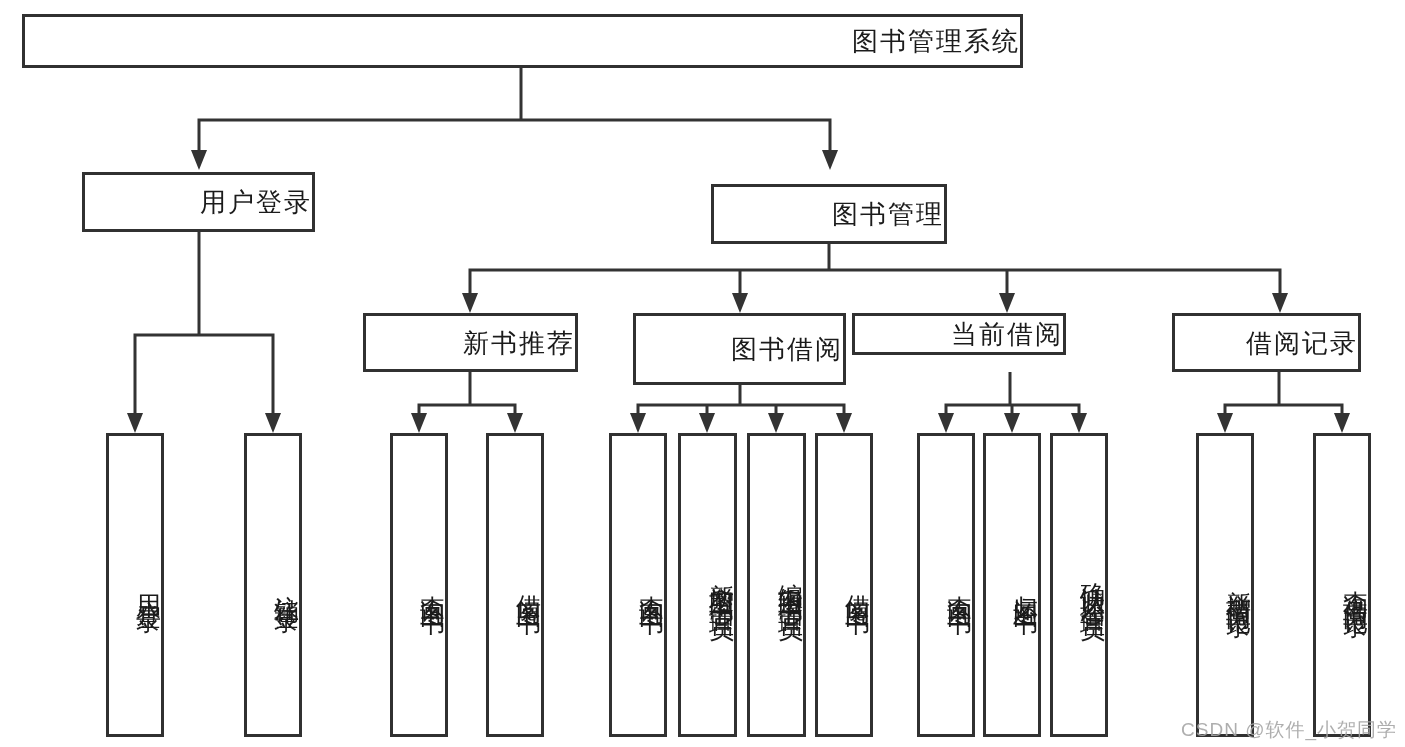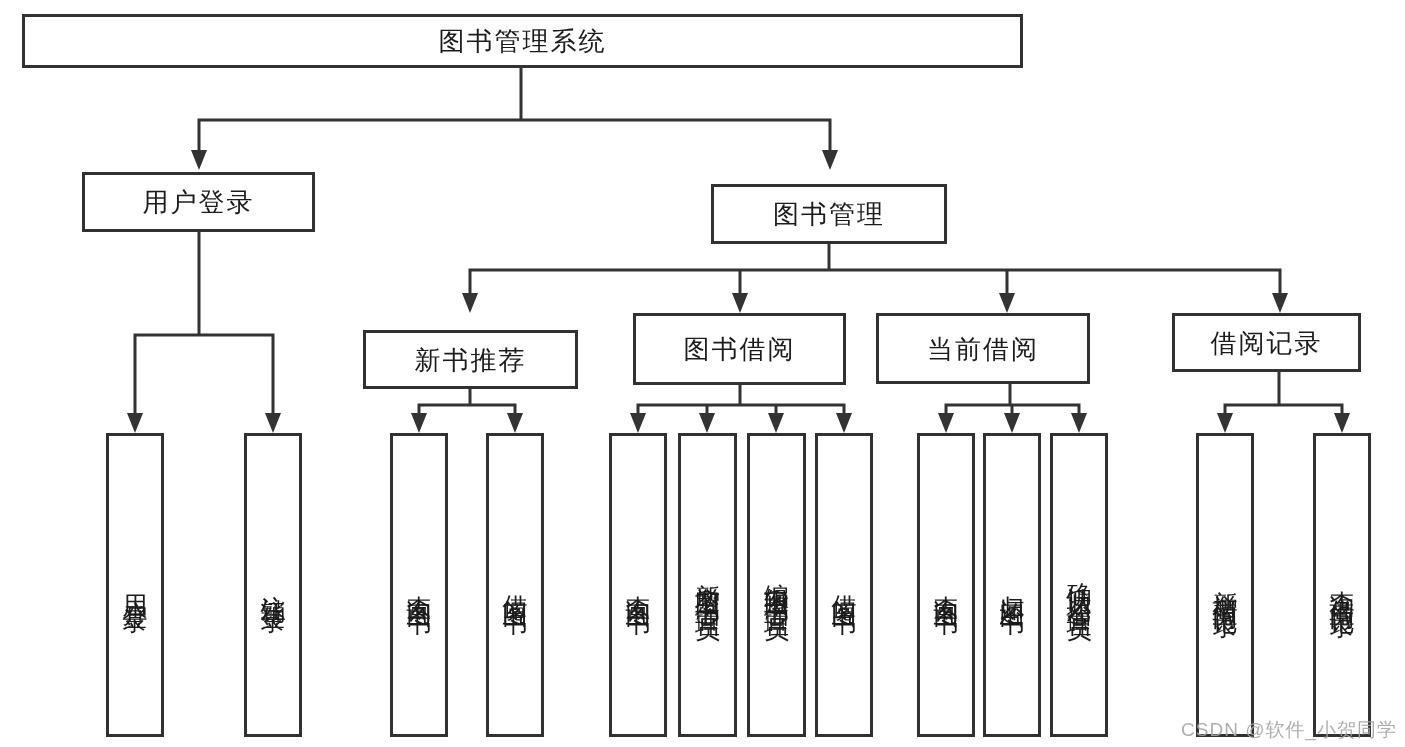--- a/index.html
+++ b/index.html
@@ -4,21 +4,21 @@
 <style>
   * { margin:0; padding:0; box-sizing:border-box; }
   html,body { background:#ffffff; }
   .stage {
     position:relative; width:1405px; height:747px; background:#ffffff;
     font-family:"Liberation Sans", sans-serif; overflow:hidden;
   }
   .connectors { position:absolute; left:0; top:0; z-index:1; }
   .box {
     position:absolute; background:#ffffff; border:3px solid #313131;
-    display:flex; align-items:center; justify-content:center;
+    display:flex; align-items:center; justify-content:flex-end;
     color:#1b1b1b; z-index:2;
   }
   .box.h .label { font-size:26px; letter-spacing:2px; white-space:nowrap; line-height:1; }
   .box.v .label {
     writing-mode:vertical-rl; text-orientation:mixed;
     font-size:25px; letter-spacing:5px; line-height:1; white-space:nowrap;
   }
   .watermark {
     position:absolute; right:8px; top:717px; z-index:3;
     font-size:19px; letter-spacing:1px; color:rgba(165,165,165,0.9); white-space:nowrap;
@@ -78,27 +78,27 @@
     <span class="label">图书管理系统</span>
   </div>
 
   <div class="box h" style="left:82px;top:172px;width:233px;height:60px">
     <span class="label">用户登录</span>
   </div>
   <div class="box h" style="left:711px;top:184px;width:236px;height:60px">
     <span class="label">图书管理</span>
   </div>
 
-  <div class="box h" style="left:363px;top:330px;width:215px;height:59px">
+  <div class="box h" style="left:363px;top:313px;width:215px;height:59px">
     <span class="label">新书推荐</span>
   </div>
   <div class="box h" style="left:633px;top:313px;width:213px;height:72px">
     <span class="label">图书借阅</span>
   </div>
-  <div class="box h" style="left:876px;top:313px;width:214px;height:71px">
+  <div class="box h" style="left:852px;top:313px;width:214px;height:42px">
     <span class="label">当前借阅</span>
   </div>
   <div class="box h" style="left:1172px;top:313px;width:189px;height:59px">
     <span class="label">借阅记录</span>
   </div>
 
   <div class="box v" style="left:106px;top:433px;width:58px;height:304px">
     <span class="label">用户登录</span>
   </div>
   <div class="box v" style="left:244px;top:433px;width:58px;height:304px">

